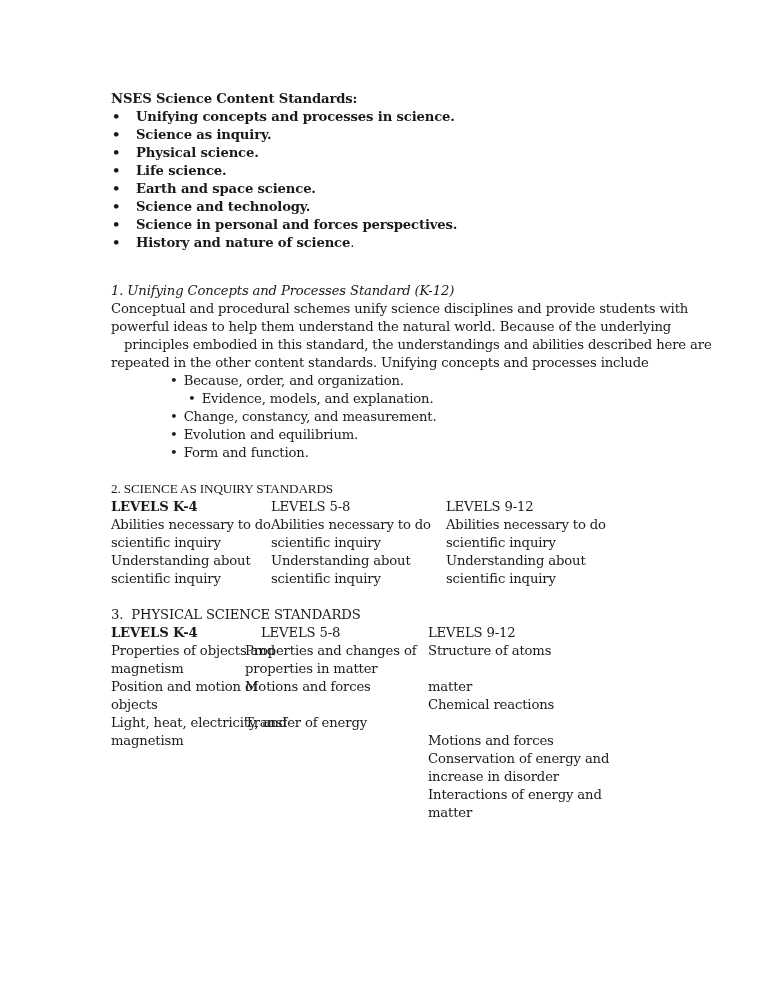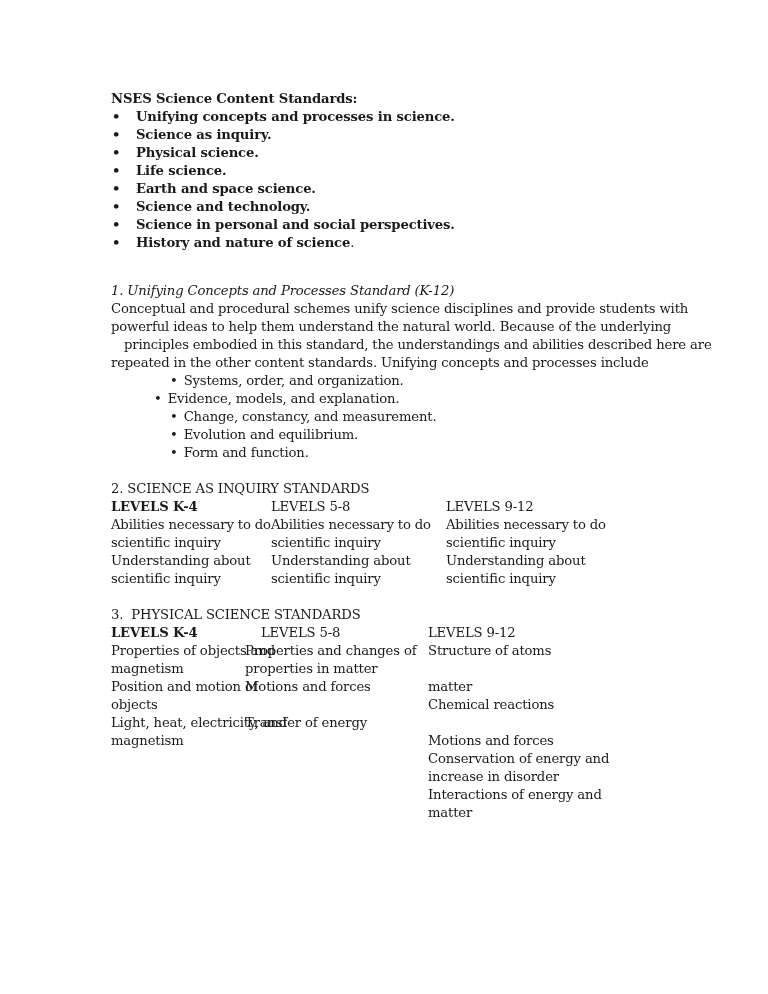--- a/index.html
+++ b/index.html
@@ -66,40 +66,40 @@
 
   <div class="line bold" style="left:111px; top:90px;">NSES Science Content Standards:</div>
 
   <div>
     <div class="bullet-row" style="left:136px; top:108px;"><span class="dot">•</span><span>Unifying concepts and processes in science.</span></div>
     <div class="bullet-row" style="left:136px; top:126px;"><span class="dot">•</span><span>Science as inquiry.</span></div>
     <div class="bullet-row" style="left:136px; top:144px;"><span class="dot">•</span><span>Physical science.</span></div>
     <div class="bullet-row" style="left:136px; top:162px;"><span class="dot">•</span><span>Life science.</span></div>
     <div class="bullet-row" style="left:136px; top:180px;"><span class="dot">•</span><span>Earth and space science.</span></div>
     <div class="bullet-row" style="left:136px; top:198px;"><span class="dot">•</span><span>Science and technology.</span></div>
-    <div class="bullet-row" style="left:136px; top:216px;"><span class="dot">•</span><span>Science in personal and social perspectives.</span></div>
+    <div class="bullet-row" style="left:136px; top:216px;"><span class="dot">•</span><span>Science in personal and forces perspectives.</span></div>
     <div class="bullet-row" style="left:136px; top:234px;"><span class="dot">•</span><span>History and nature of science</span><span class="normal">.</span></div>
   </div>
 
   <div class="line" style="left:111px; top:282px;font-style:italic;">1. Unifying Concepts and Processes Standard (K-12)</div>
   <div>
     <div class="line" style="left:111px; top:300px;">Conceptual and procedural schemes unify science disciplines and provide students with</div>
     <div class="line" style="left:111px; top:318px;">powerful ideas to help them understand the natural world. Because of the underlying</div>
     <div class="line" style="left:111px; top:336px;margin-left:13px;">principles embodied in this standard, the understandings and abilities described here are</div>
     <div class="line" style="left:111px; top:354px;">repeated in the other content standards. Unifying concepts and processes include</div>
   </div>
   <div>
-    <div class="sub-bullet" style="left:170px; top:372px;"><span class="dot">•</span><span>Systems, order, and organization.</span></div>
-    <div class="sub-bullet" style="left:154px; top:390px;"><span class="dot">•</span><span>Evidence, models, and explanation.</span></div>
+    <div class="sub-bullet" style="left:170px; top:372px;"><span class="dot">•</span><span>Because, order, and organization.</span></div>
+    <div class="sub-bullet" style="left:188px; top:390px;"><span class="dot">•</span><span>Evidence, models, and explanation.</span></div>
     <div class="sub-bullet" style="left:170px; top:408px;"><span class="dot">•</span><span>Change, constancy, and measurement.</span></div>
     <div class="sub-bullet" style="left:170px; top:426px;"><span class="dot">•</span><span>Evolution and equilibrium.</span></div>
     <div class="sub-bullet" style="left:170px; top:444px;"><span class="dot">•</span><span>Form and function.</span></div>
   </div>
 
-  <div class="line" style="left:111px; top:480px;">2. SCIENCE AS INQUIRY STANDARDS</div>
+  <div class="line" style="left:111px; top:480px;font-family:Liberation Serif, serif;">2. SCIENCE AS INQUIRY STANDARDS</div>
   <div class="col" style="left:111px; top:498px; width:160px;">
     <div class="bold">LEVELS K-4</div>
     <div>Abilities necessary to do</div>
     <div>scientific inquiry</div>
     <div>Understanding about</div>
     <div>scientific inquiry</div>
   </div>
   <div class="col" style="left:271px; top:498px; width:170px;">
     <div>LEVELS 5-8</div>
     <div>Abilities necessary to do</div>

